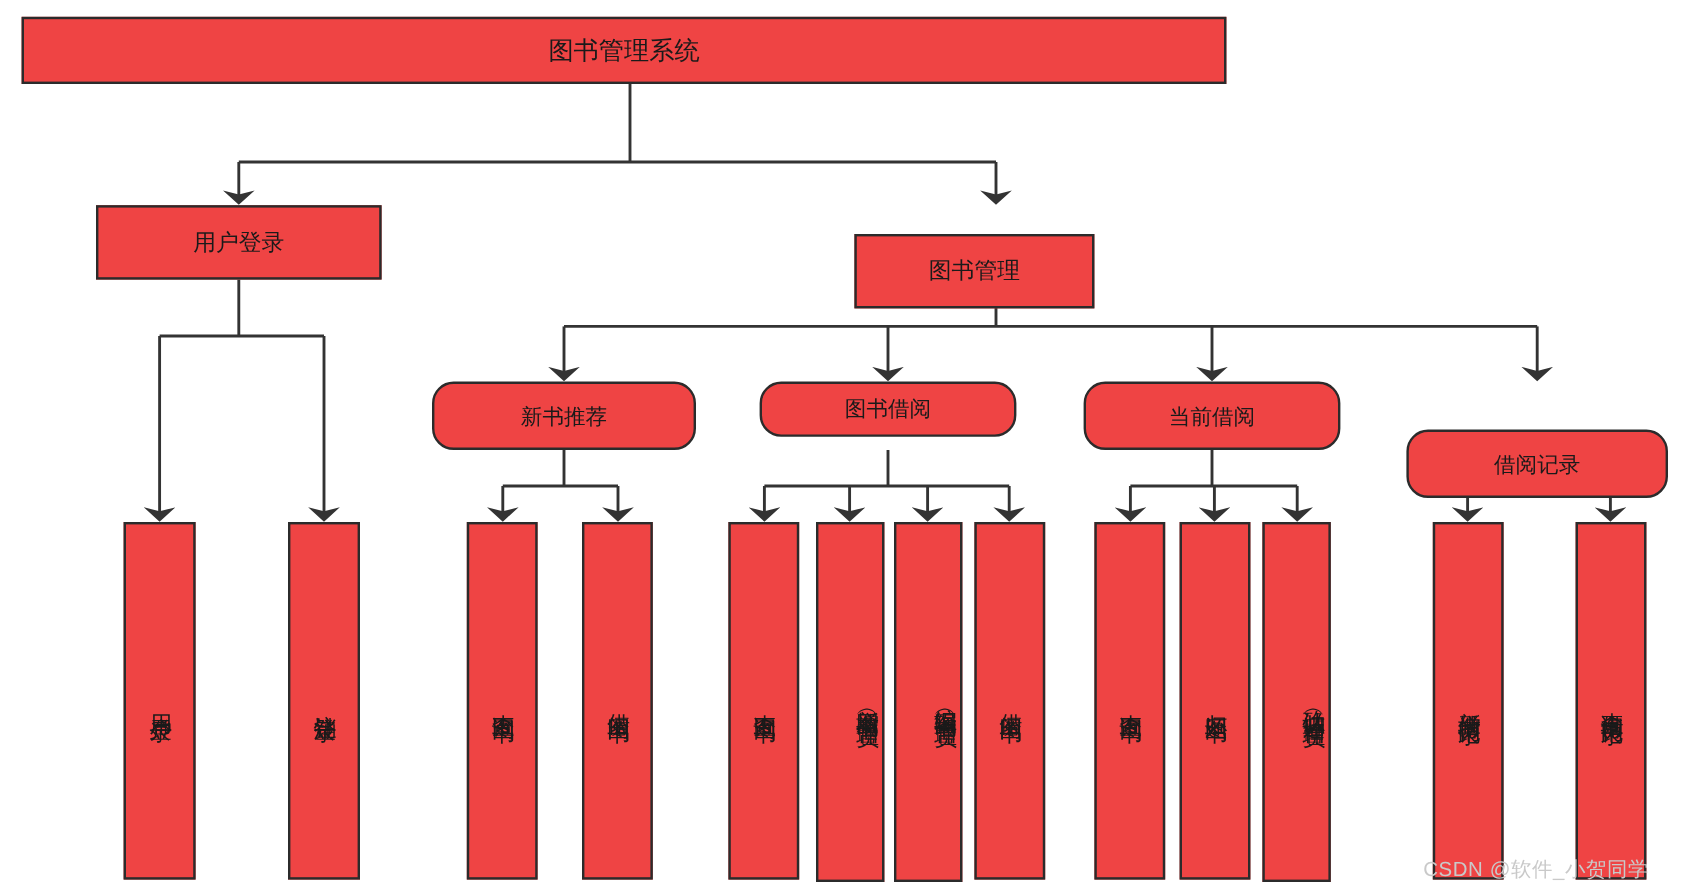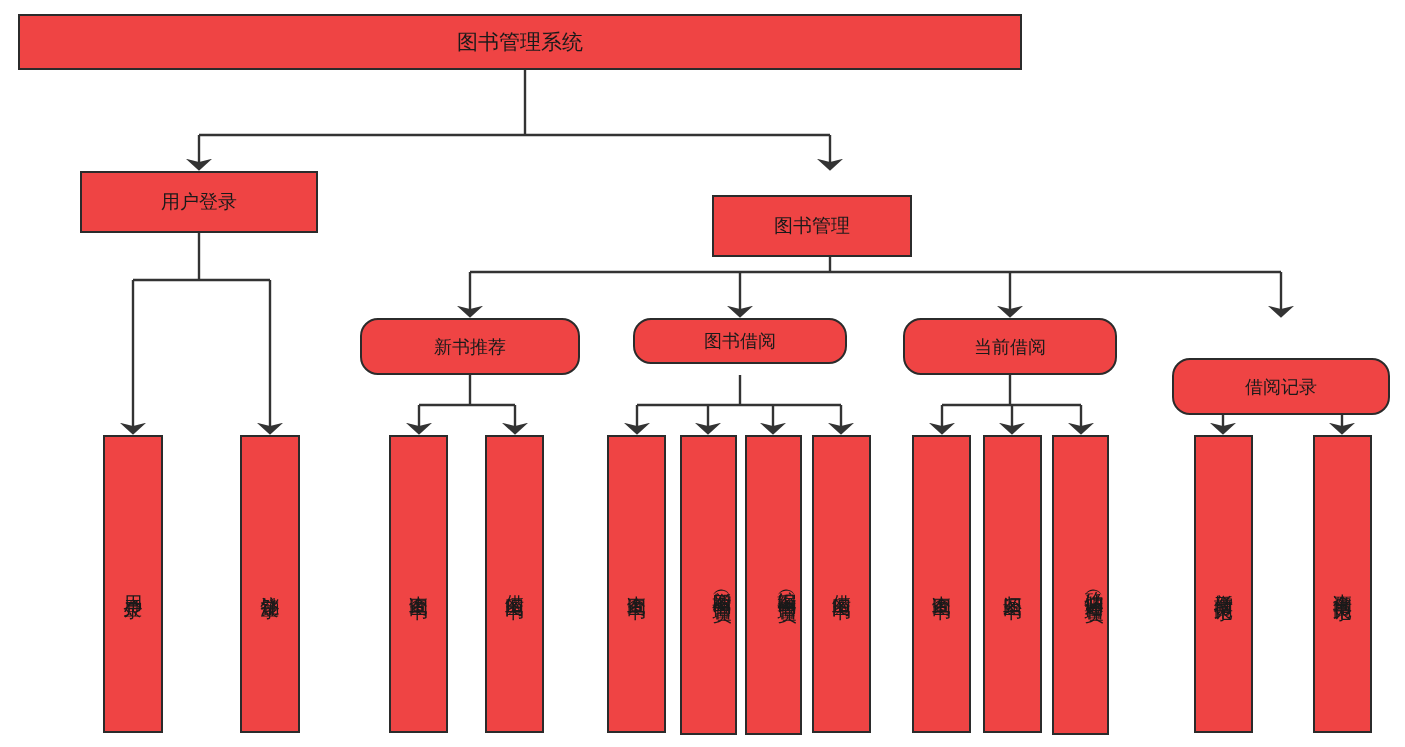--- a/index.html
+++ b/index.html
@@ -154,13 +154,14 @@
         <span>确认归还（管理员）</span>
       </div>
       <div class="node leaf" style="left: 1194px; top: 435px; width: 59px; height: 298px;">
         <span>新增借阅记录</span>
       </div>
       <div class="node leaf" style="left: 1313px; top: 435px; width: 59px; height: 298px;">
         <span>查询借阅记录</span>
       </div>
     </div>
 
+  <div class="watermark" id="watermark" style="left: 1186px; top: 713px;">CSDN @软件_小贺同学</div>
 </div>
 
 </body></html>

